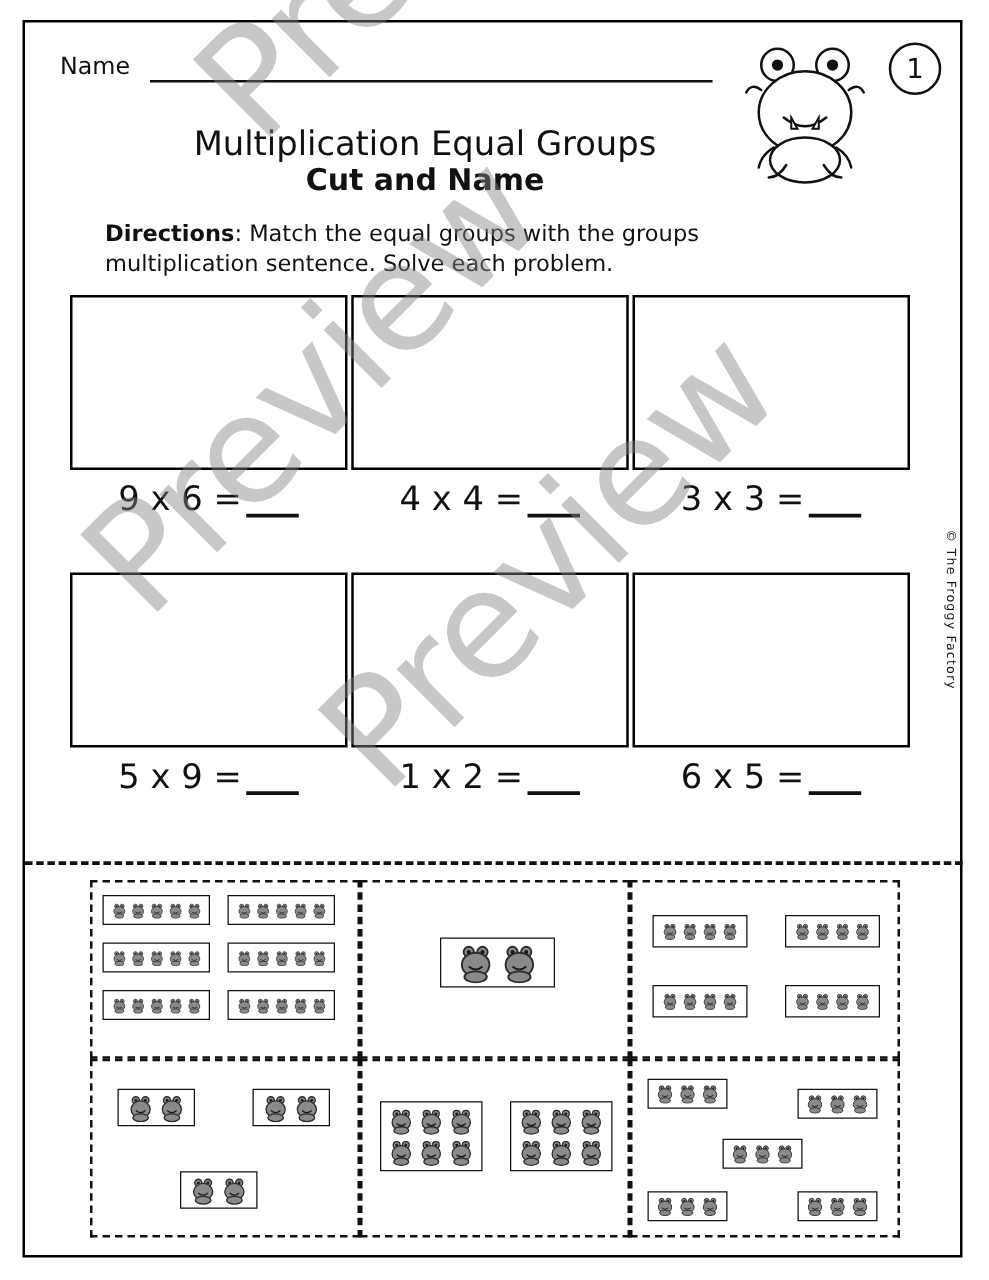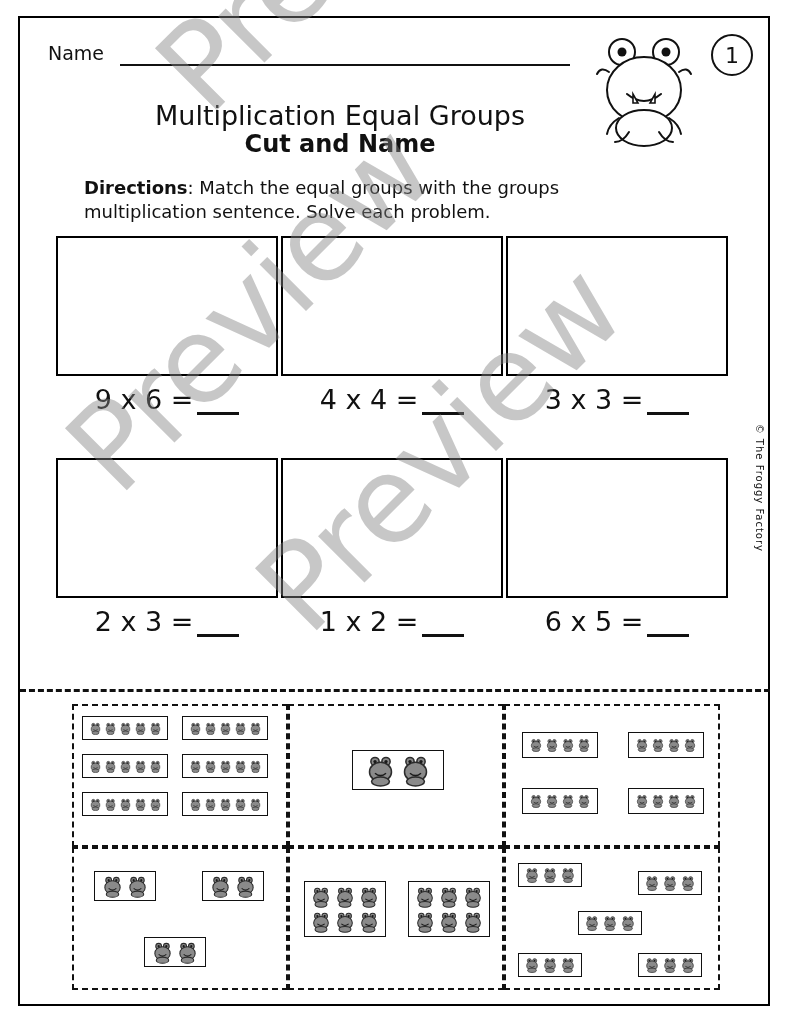--- a/index.html
+++ b/index.html
@@ -304,21 +304,21 @@
         <div class="peq"><span>4 x 4 =</span><span class="blank"></span></div>
       </div>
       <div class="pcell c2">
         <div class="pbox"></div>
         <div class="peq"><span>3 x 3 =</span><span class="blank"></span></div>
       </div>
     </div>
     <div class="prow">
       <div class="pcell c0">
         <div class="pbox"></div>
-        <div class="peq"><span>2 x 3 =</span><span class="blank"></span></div>
+        <div class="peq"><span>5 x 9 =</span><span class="blank"></span></div>
       </div>
       <div class="pcell c1">
         <div class="pbox"></div>
         <div class="peq"><span>1 x 2 =</span><span class="blank"></span></div>
       </div>
       <div class="pcell c2">
         <div class="pbox"></div>
         <div class="peq"><span>6 x 5 =</span><span class="blank"></span></div>
       </div>
     </div>

